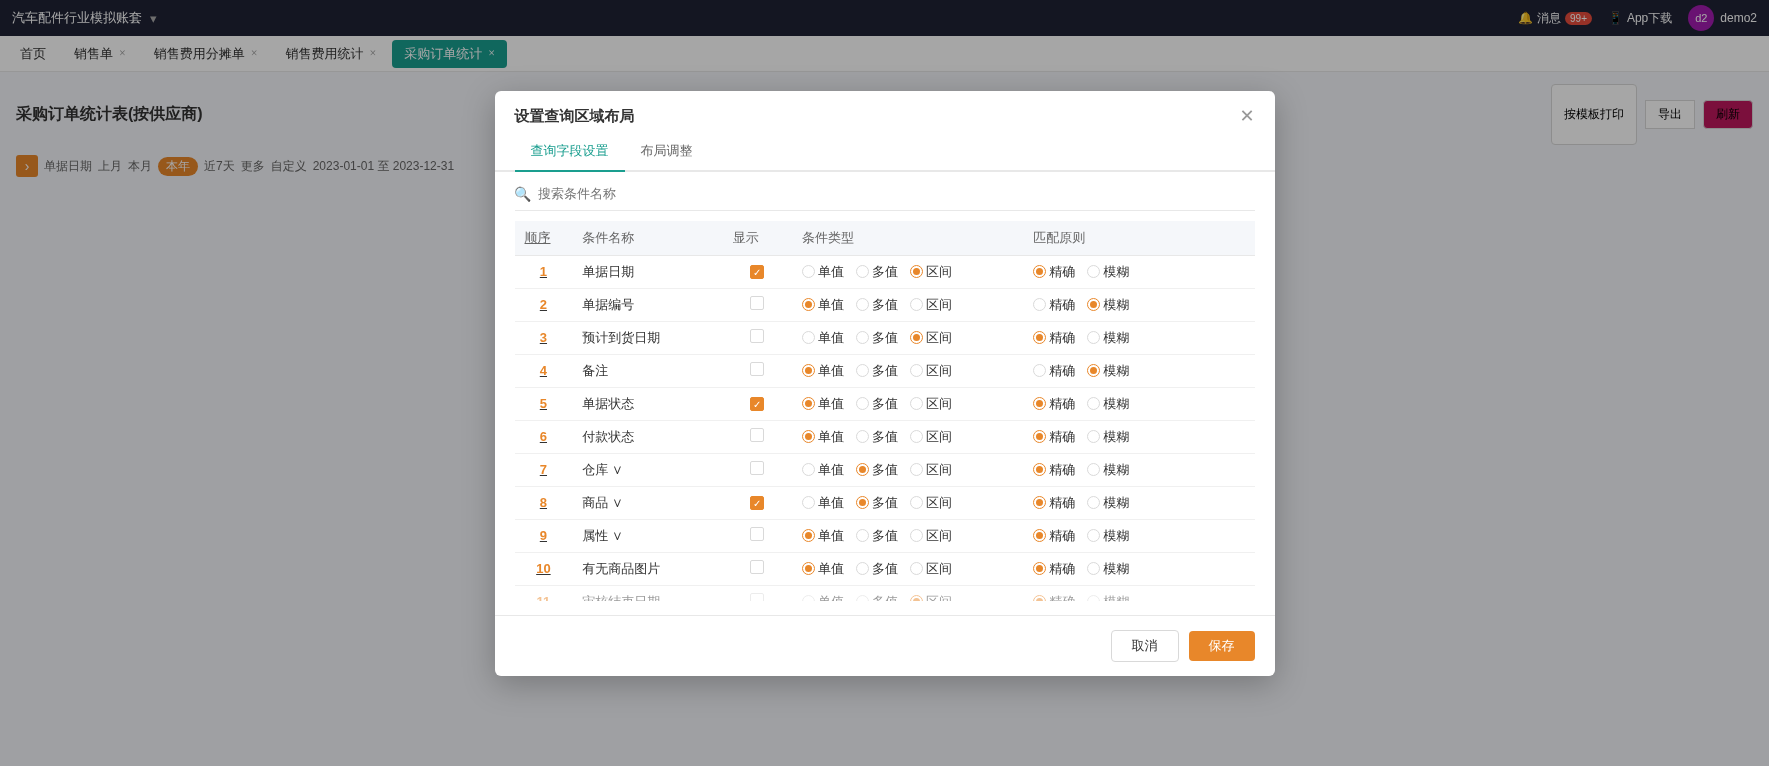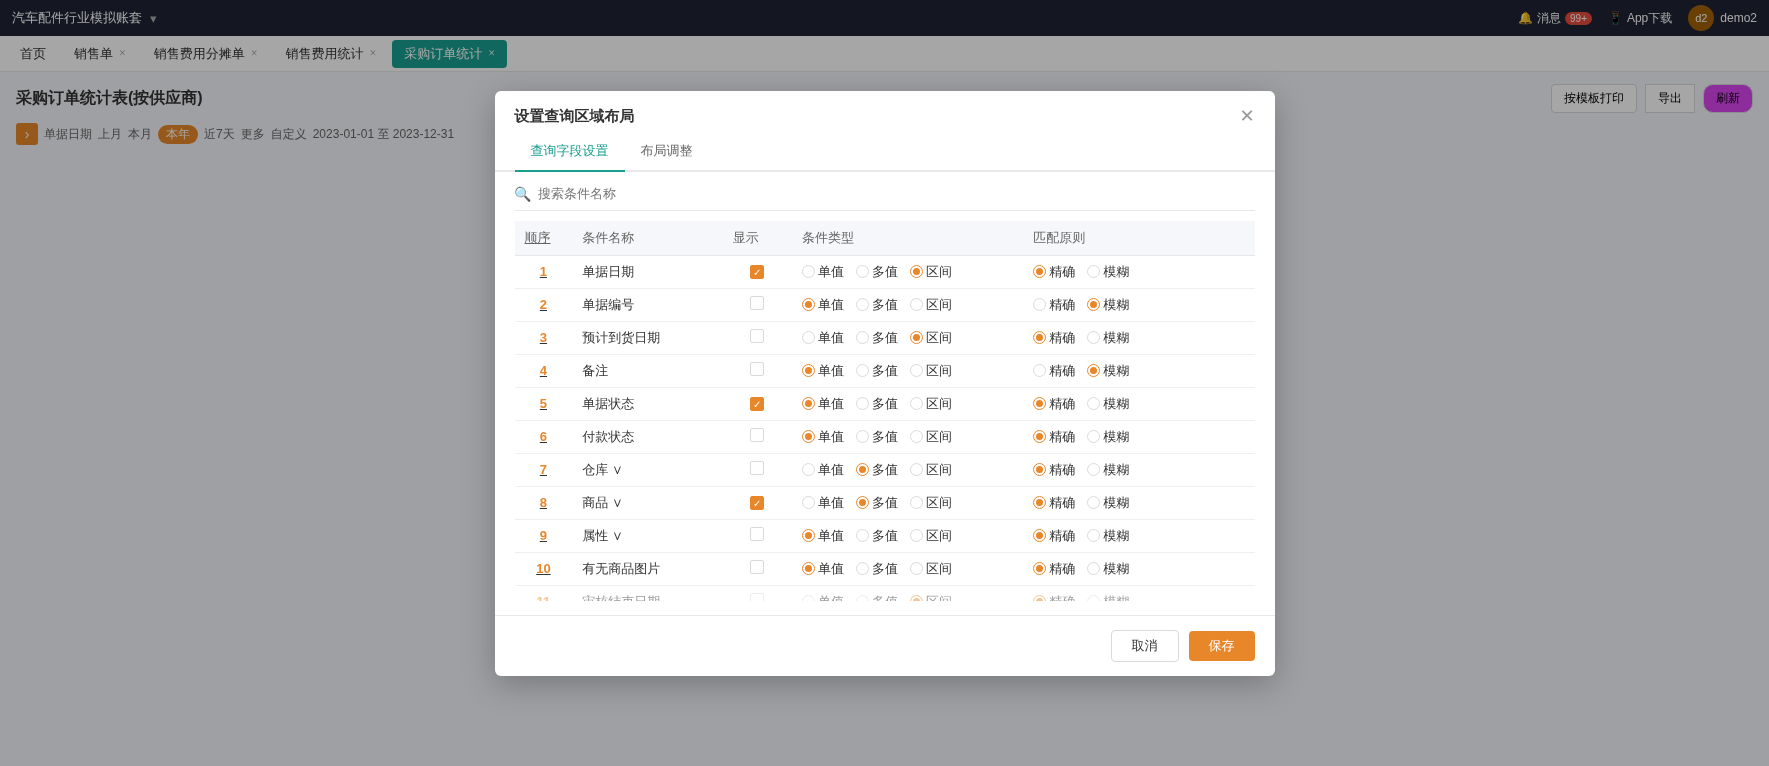--- a/index.html
+++ b/index.html
@@ -1,18 +1,18 @@
 <!DOCTYPE html>
 <html><head>
   <meta charset="utf-8">
   <style>
     * { box-sizing: border-box; margin: 0; padding: 0; }
     body { font-family: 'Microsoft YaHei', Arial, sans-serif; font-size: 13px; background: #f0f2f5; overflow: hidden; }
     .badge { background: #e74c3c; color: #fff; border-radius: 10px; padding: 1px 5px; font-size: 10px; }
-    .avatar { width: 26px; height: 26px; border-radius: 50%; background: #a16207; display: flex; align-items: center; justify-content: center; font-size: 11px; color: #fff; }
+    .avatar { width: 26px; height: 26px; border-radius: 50%; background: #a21caf; display: flex; align-items: center; justify-content: center; font-size: 11px; color: #fff; }
     .tab-item {
       height: 28px;
       padding: 0 12px;
       border-radius: 4px;
       display: flex;
       align-items: center;
       gap: 6px;
       font-size: 13px;
       cursor: pointer;
       white-space: nowrap;
@@ -282,27 +282,27 @@
     <div class="tab-item active">
       <span>采购订单统计</span>
       <span class="tab-close" style="color:#fff;">×</span>
     </div>
   </div>
 
   <div class="bg-content">
     <div style="display:flex;align-items:center;justify-content:space-between;margin-bottom:10px;">
       <h1 class="bg-pagetitle">采购订单统计表(按供应商)</h1>
       <div style="display:flex;align-items:center;gap:8px;">
-        <button style="padding:5px 12px;border:1px solid #d9d9d9;background:#fff;border-radius:4px;cursor:pointer;font-size:12px;">
+        <button style="padding:21px 12px;border:1px solid #d9d9d9;background:#fff;border-radius:4px;cursor:pointer;font-size:12px;">
           <span>按模板打印</span>
         </button>
         <button style="padding:5px 12px;border:1px solid #d9d9d9;background:#fff;border-radius:0;cursor:pointer;font-size:12px;">
           <span>导出</span>
         </button>
-        <button style="padding:5px 12px;border:1px solid #d9d9d9;background:#d946ef;border-radius:10px;cursor:pointer;font-size:12px;">
+        <button style="padding:5px 12px;border:1px solid #d9d9d9;background:#be185d;border-radius:4px;cursor:pointer;font-size:12px;">
           <span>刷新</span>
         </button>
       </div>
     </div>
     <div class="bg-filter">
       <button class="arrow-btn">›</button>
       <span>单据日期</span>
       <span>上月</span>
       <span>本月</span>
       <span class="date-chip">本年</span>

